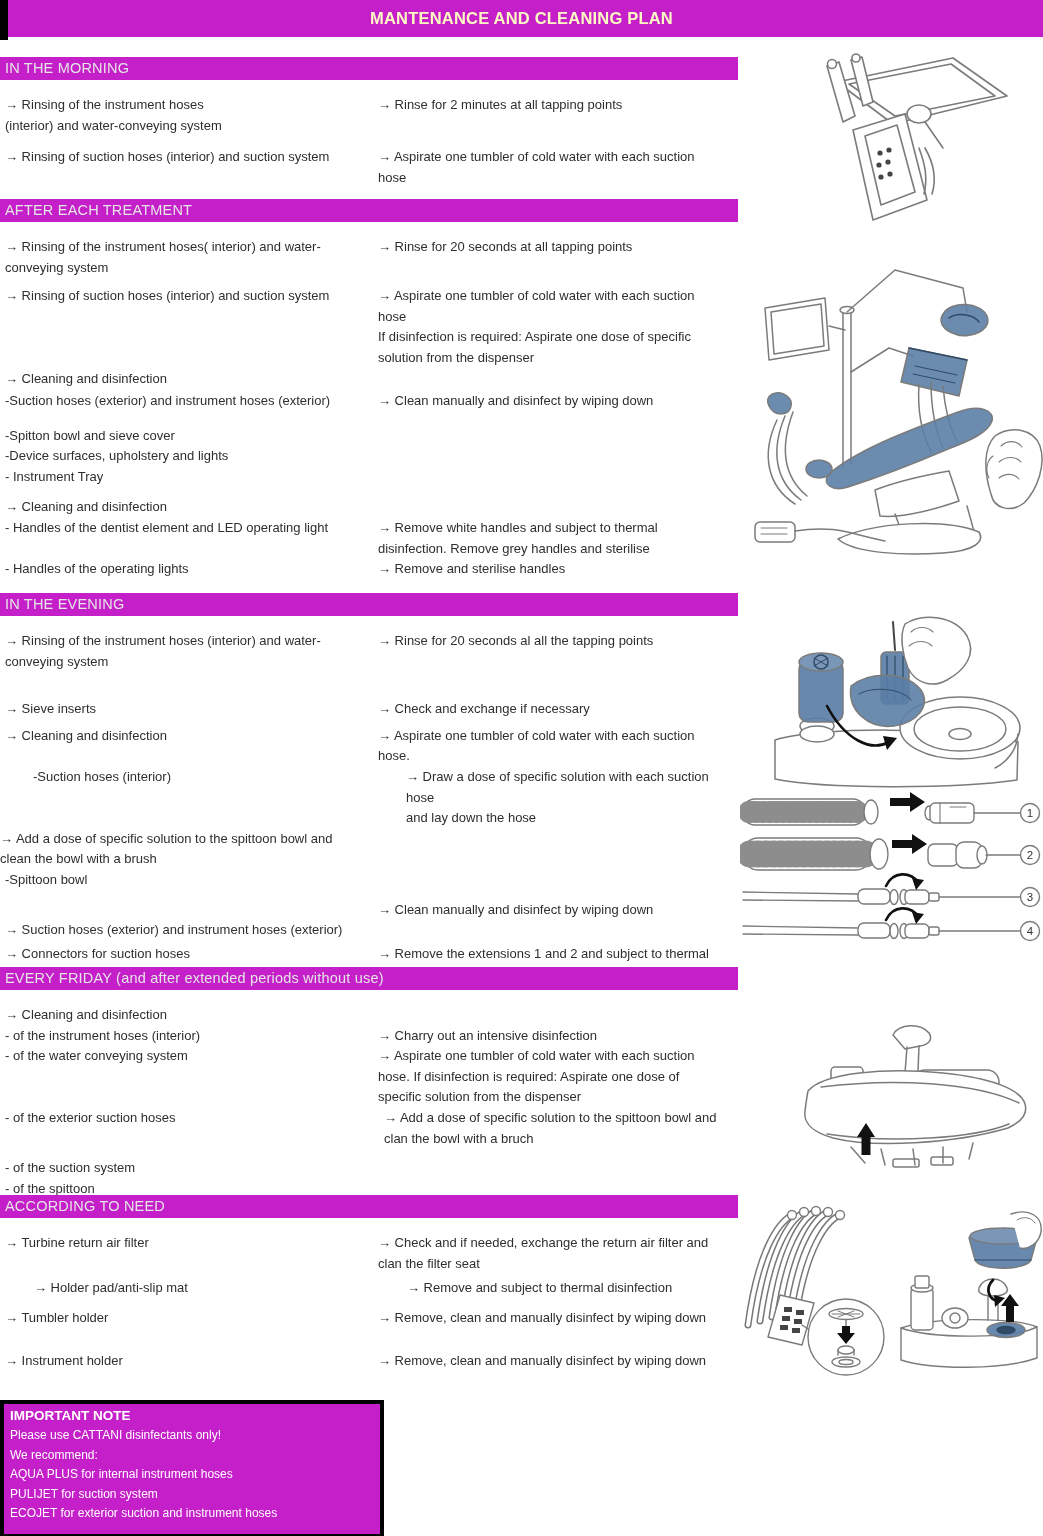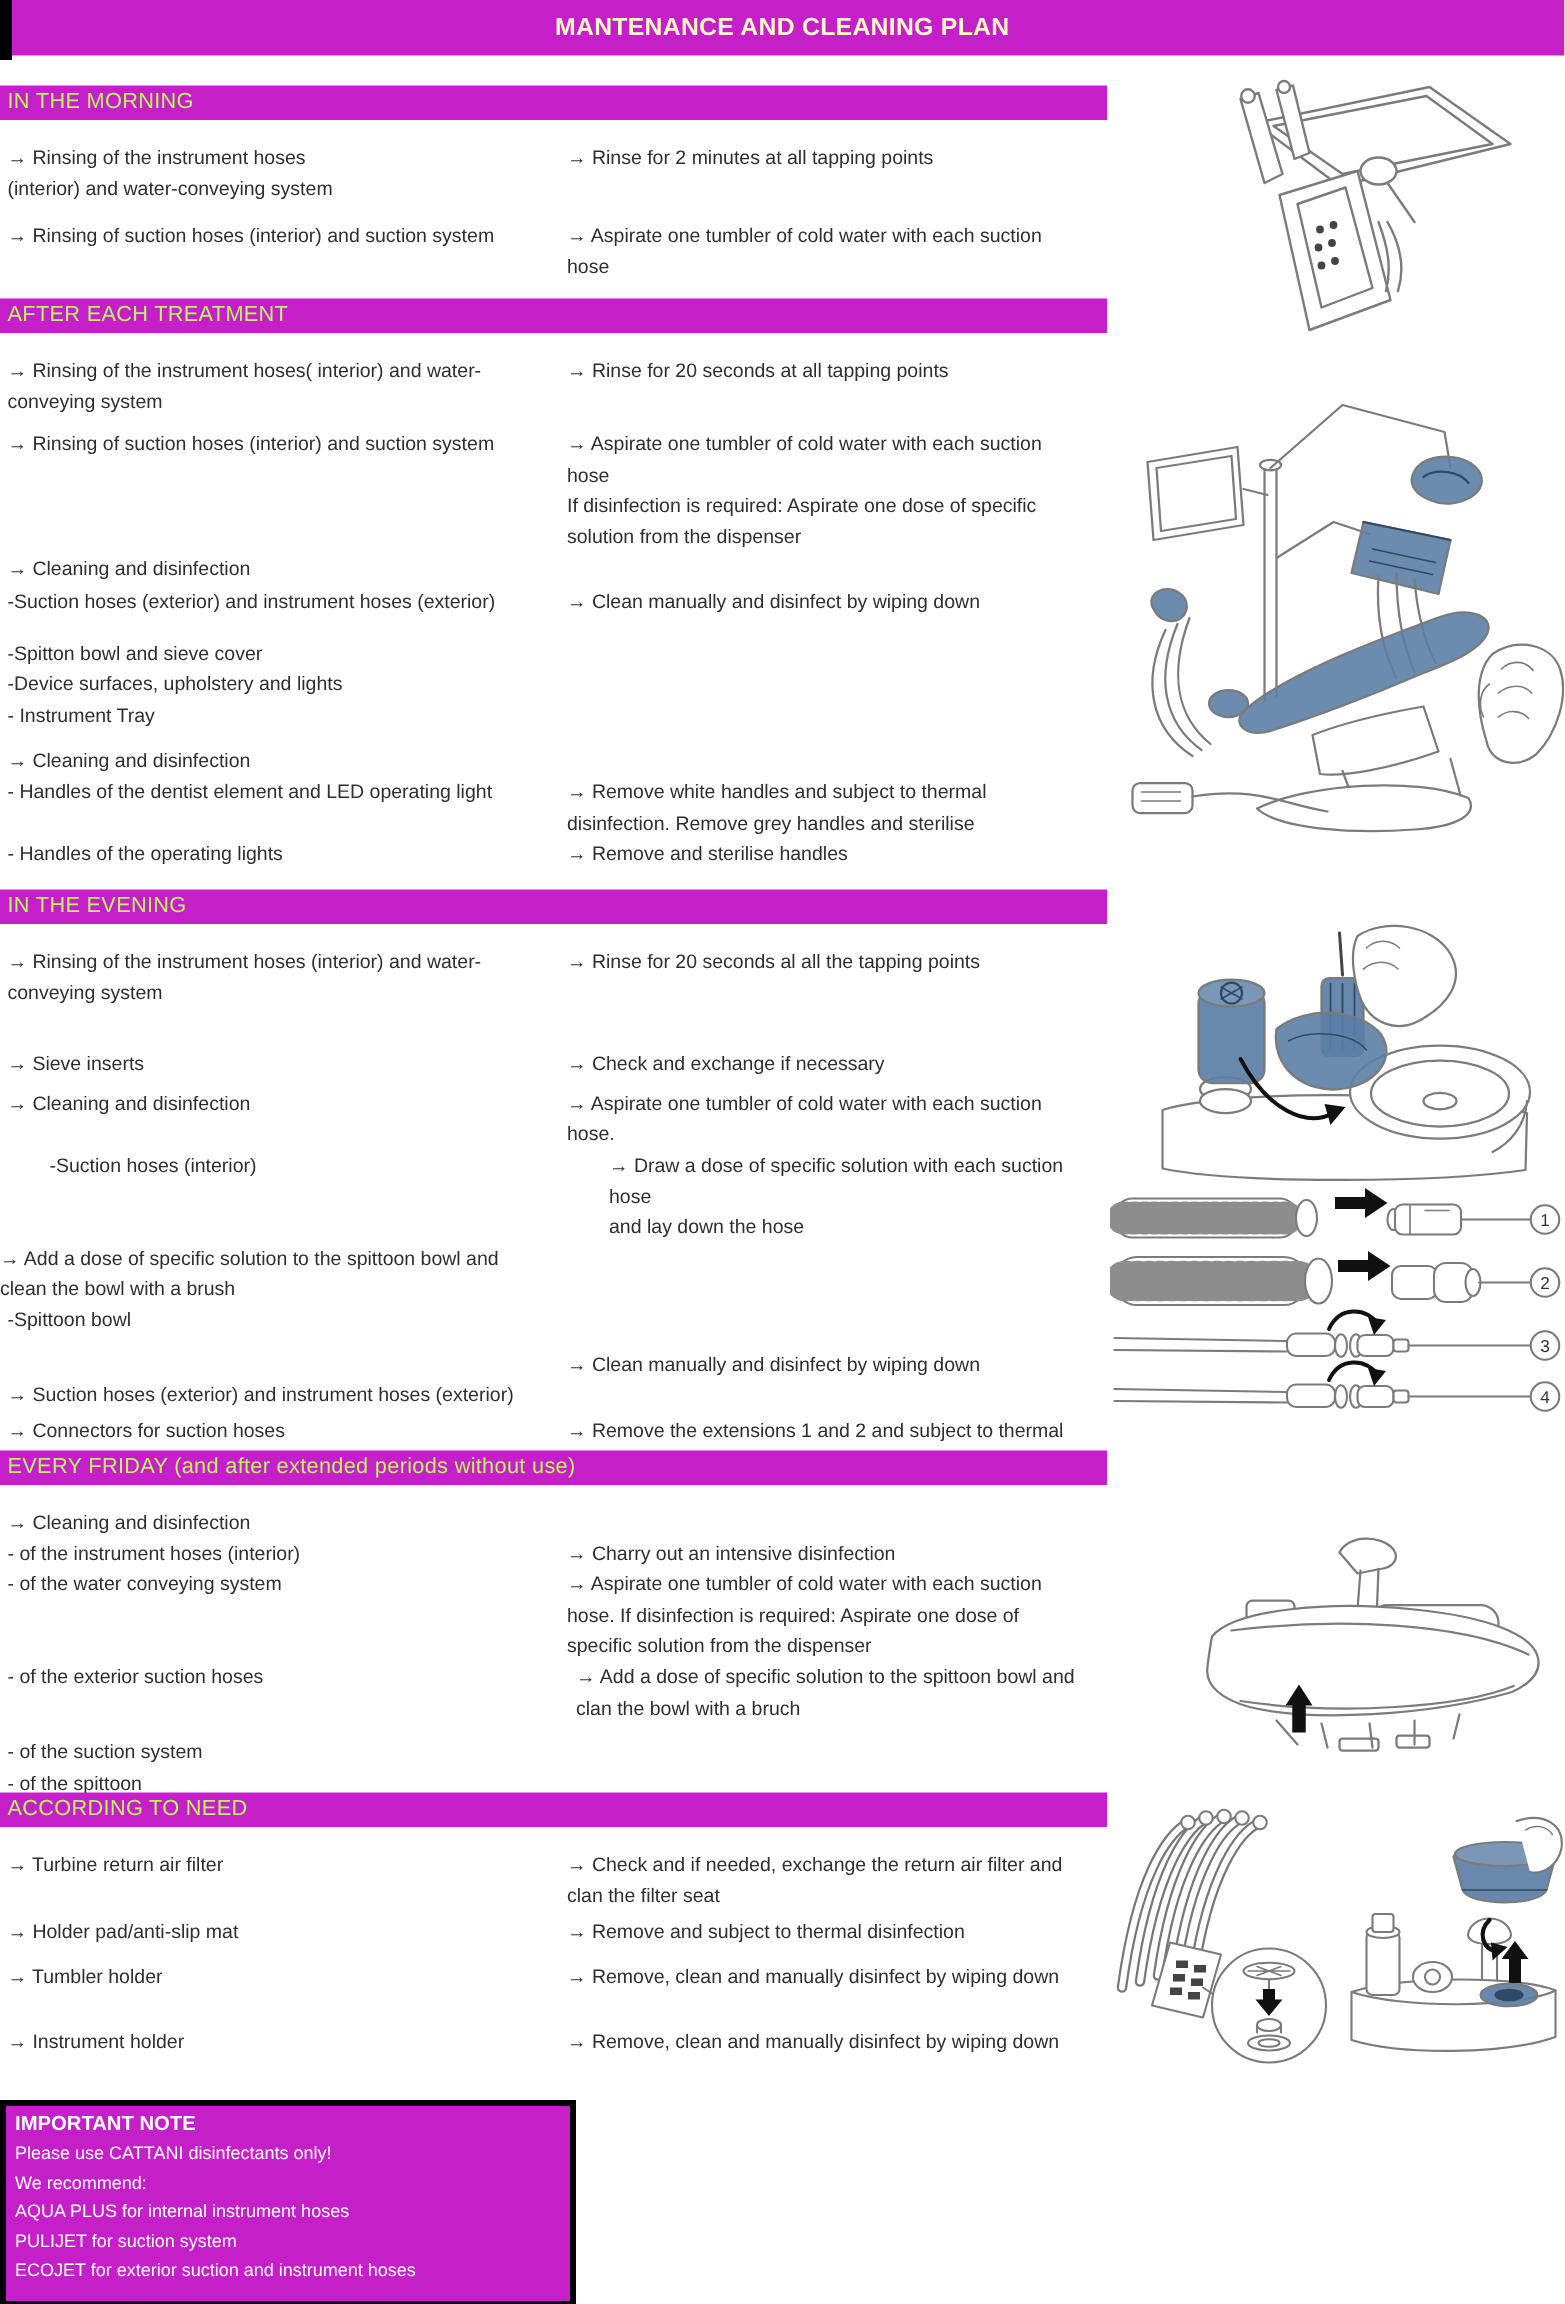--- a/index.html
+++ b/index.html
@@ -8,21 +8,21 @@
     font-family:"Liberation Sans",sans-serif;color:#2e2e2e;overflow:hidden;
   }
   .titlebar{
     position:absolute;top:0;left:0;width:1043px;height:37px;
     background:#c41fc9;color:#fef9c3;font-weight:bold;font-size:16.5px;
     line-height:37px;text-align:center;letter-spacing:.2px;
   }
   .title-strip{position:absolute;top:0;left:0;width:8px;height:40px;background:#000;}
   .sec{position:absolute;left:0;width:738px;}
   .bar{
-    height:23px;line-height:23px;background:#c41fc9;color:#bef264;
+    height:23px;line-height:23px;background:#c41fc9;color:#e5e5e5;
     font-size:14.5px;padding-left:5px;letter-spacing:.2px;
   }
   .rows{margin-top:15px;}
   .row{display:grid;grid-template-columns:372px 1fr;column-gap:6px;}
   .cell{font-size:13px;line-height:20.6px;white-space:pre-line;}
   .cell.left{padding-left:5px;}
   .illo{position:absolute;}
   .note{
     position:absolute;top:1400px;left:0;width:364px;
     background:#c41fc9;border:4px solid #000;padding:2px 6px 10px 6px;
@@ -184,21 +184,21 @@
 </section>
 
 <section class="sec" style="top:1195px">
   <div class="bar">ACCORDING TO NEED</div>
   <div class="rows">
       <div class="row" style="margin-bottom: 4px;">
         <div class="cell left">→ Turbine return air filter</div>
         <div class="cell right">→ Check and if needed, exchange the return air filter and
 clan the filter seat</div>
       </div>
-      <div class="row" style="margin-bottom: 9px;">
+      <div class="row" style="margin-bottom: 9px; padding-left: 29px;">
         <div class="cell left">→ Holder pad/anti-slip mat</div>
         <div class="cell right">→ Remove and subject to thermal disinfection</div>
       </div>
       <div class="row" style="margin-bottom: 23px;">
         <div class="cell left">→ Tumbler holder</div>
         <div class="cell right">→ Remove, clean and manually disinfect by wiping down</div>
       </div>
       <div class="row" style="margin-bottom: 0px;">
         <div class="cell left">→ Instrument holder</div>
         <div class="cell right">→ Remove, clean and manually disinfect by wiping down</div>

